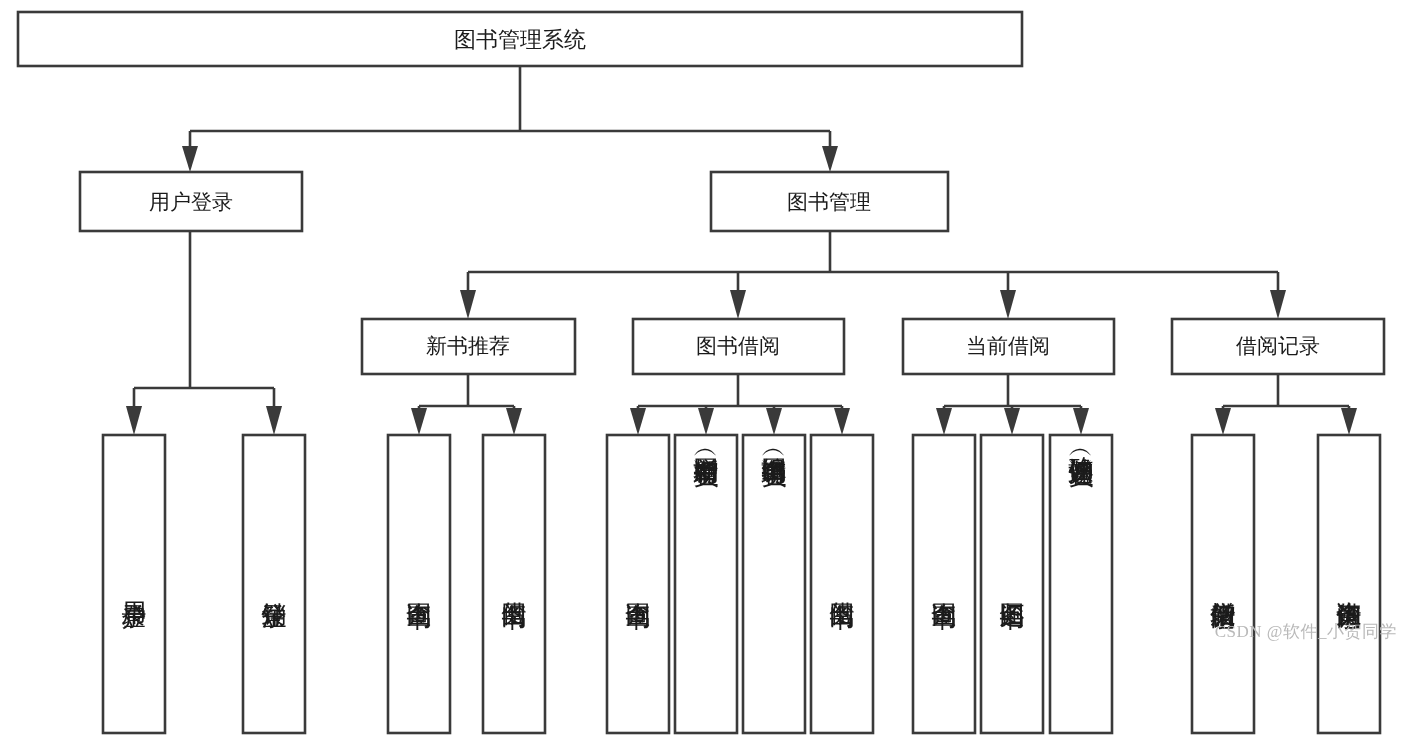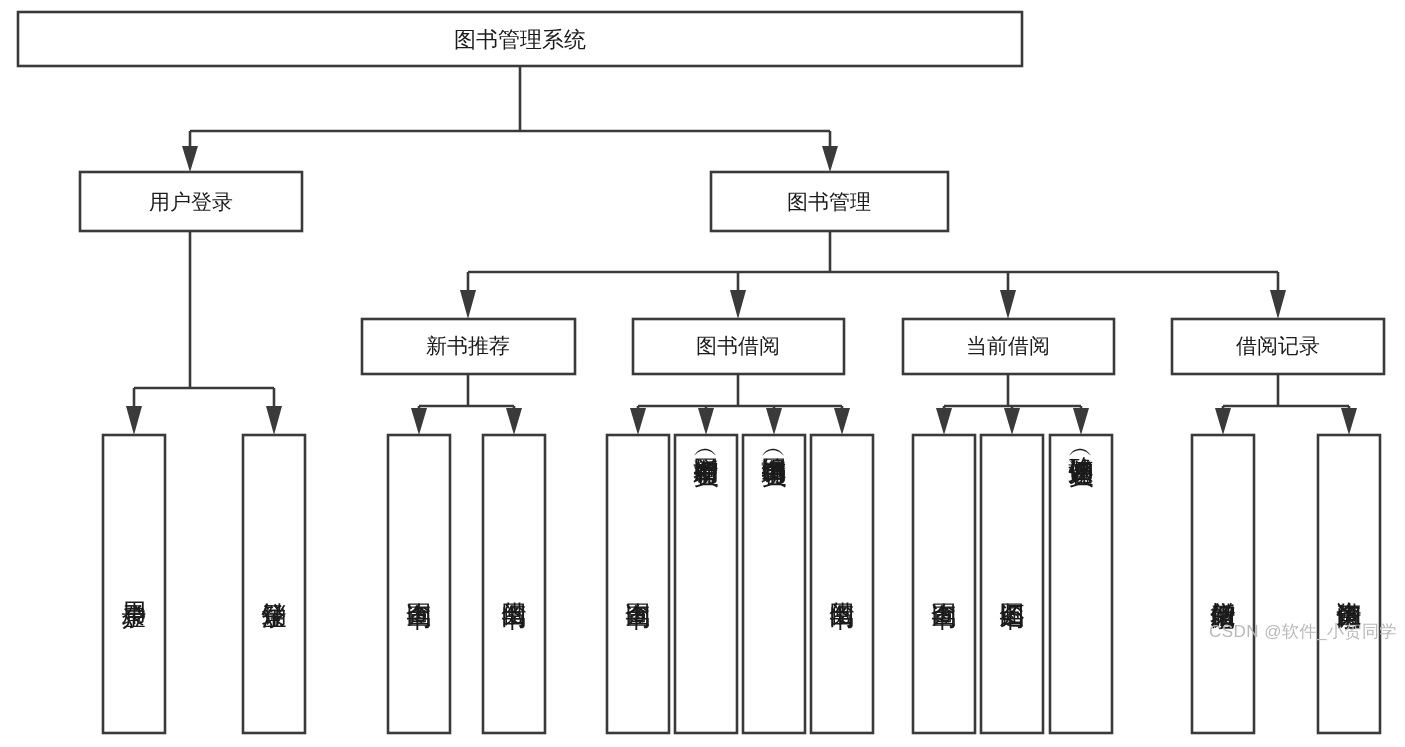--- a/index.html
+++ b/index.html
@@ -70,21 +70,21 @@
     display: flex;
     align-items: center;
     justify-content: center;
     box-sizing: border-box;
     pointer-events: none;
   }
   .watermark {
     position: absolute;
     right: 8px;
     bottom: 4px;
-    font-family: Liberation Sans, sans-serif;
+    font-family: Liberation Serif, serif;
     font-size: 17px;
     color: #b9b9b9;
     white-space: nowrap;
     letter-spacing: 0.5px;
   }
 </style>
 </head>
 <body>
 
 <div id="diagram-root">

